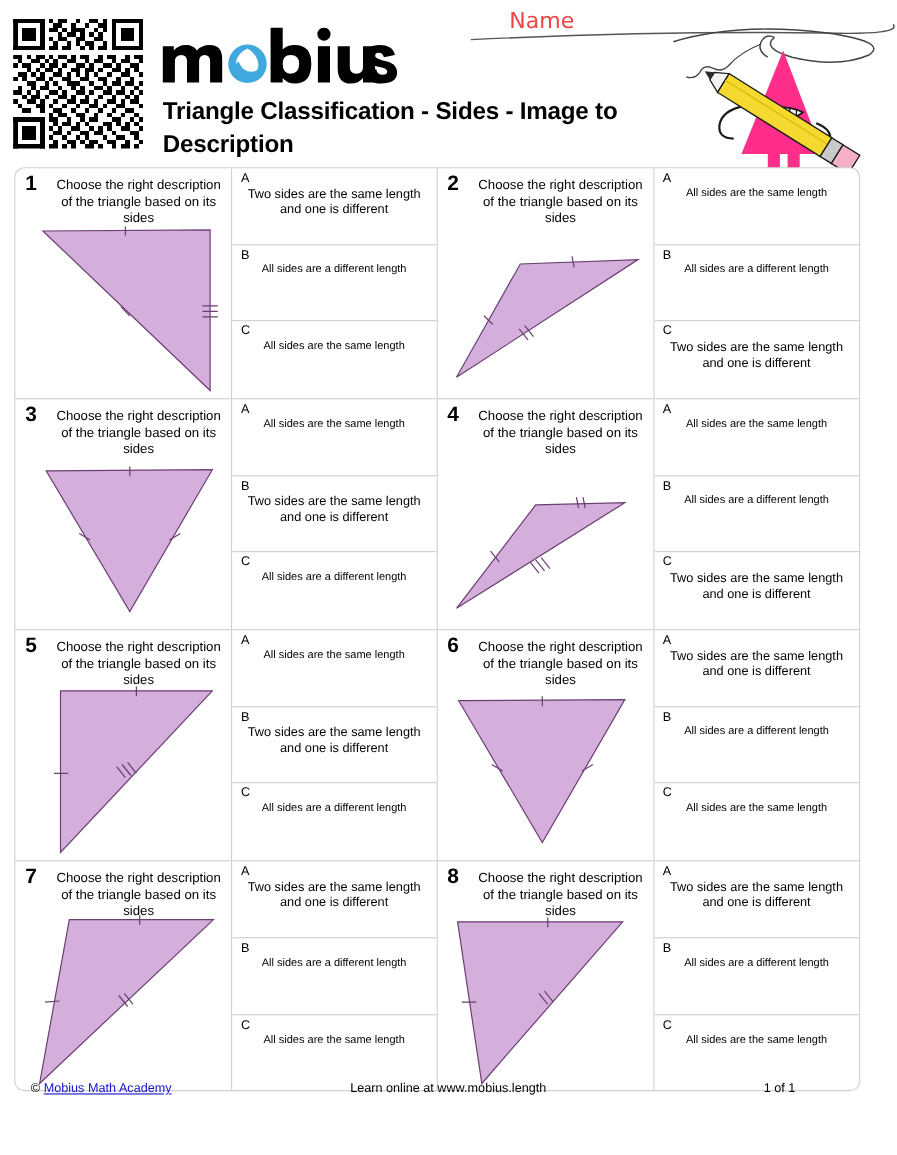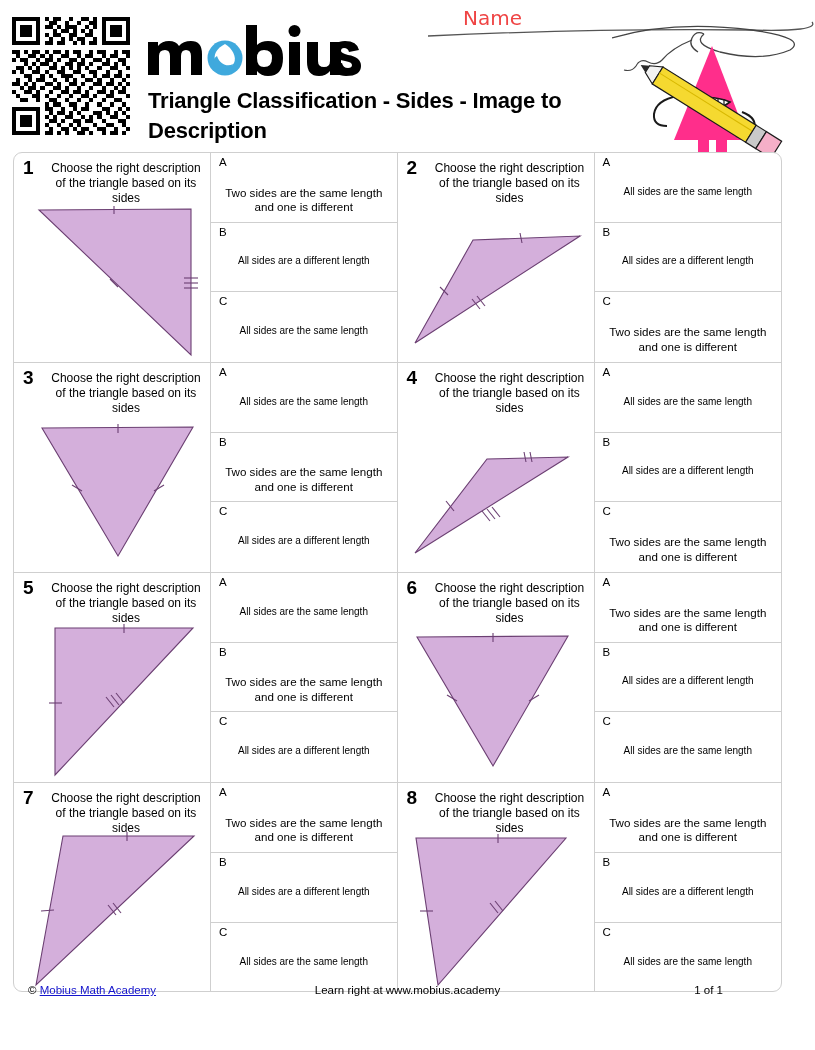--- a/index.html
+++ b/index.html
@@ -75,21 +75,20 @@
     display: flex; flex-direction: column;
   }
   .ans:last-child { border-bottom: none; }
   .ans-letter { font-size: 11.5px; line-height: 1.1; color: #000; text-align: left; }
   .ans-text {
     flex: 1 1 auto;
     display: flex; align-items: flex-start; justify-content: center;
     text-align: center;
     padding: 1px 2px 0 2px;
     line-height: 1.28;
-    margin-top: 16px;
   }
   .ans-text.big { font-size: 10px; }
   .ans-text.small { font-size: 11.6px; }
 
   
   .footer {
     position: absolute; left: 0; top: 984px; width: 815px; height: 24px;
     font-size: 11.5px;
   }
   .f-left { position: absolute; left: 28px; top: 0; }
@@ -680,17 +679,17 @@
       </div>
     </div>
 
   </div>
 
   <div class="footer">
     <div class="f-left">
       <span>©</span>
       <a href="#">Mobius Math Academy</a>
     </div>
-    <div class="f-center">Learn right at www.mobius.academy</div>
+    <div class="f-center">Learn online at www.mobius.length</div>
     <div class="f-right">1 of 1</div>
   </div>
 
 </div>
 
 </body></html>

